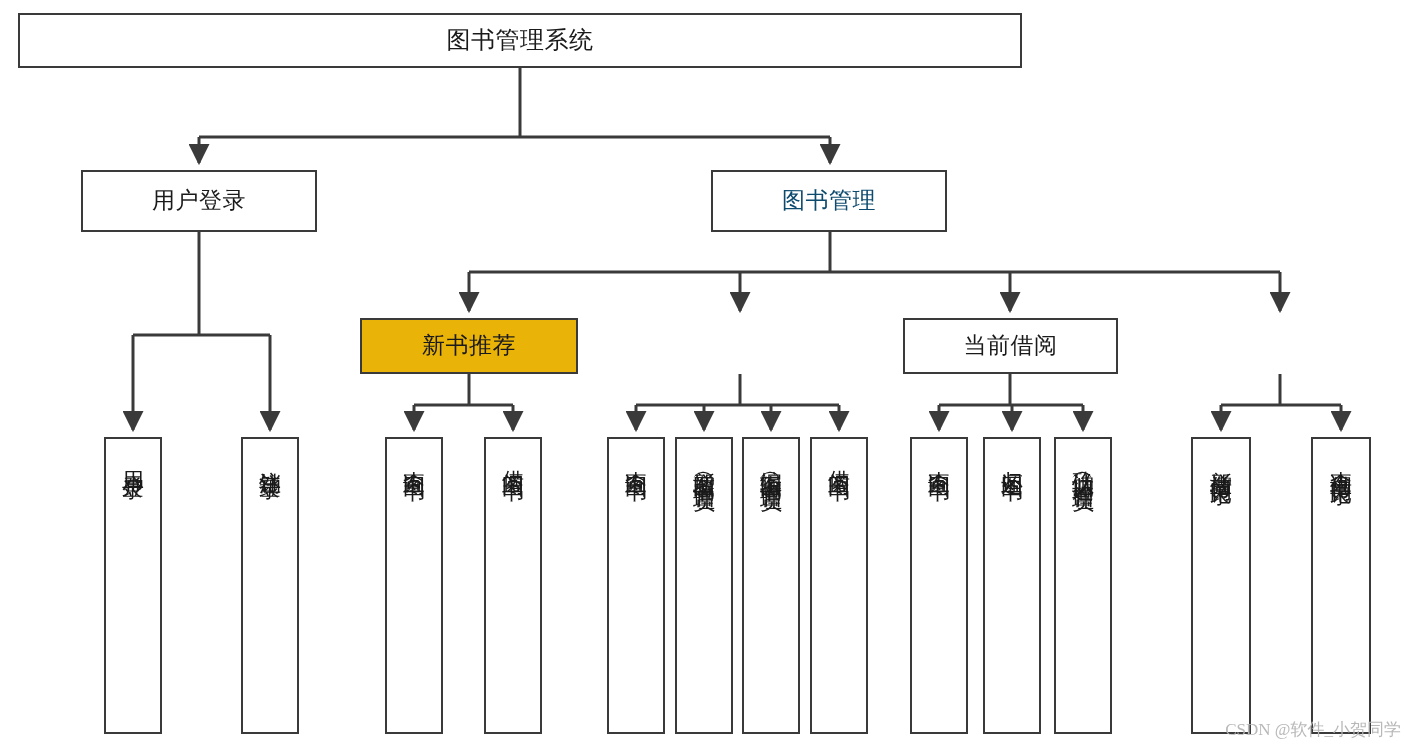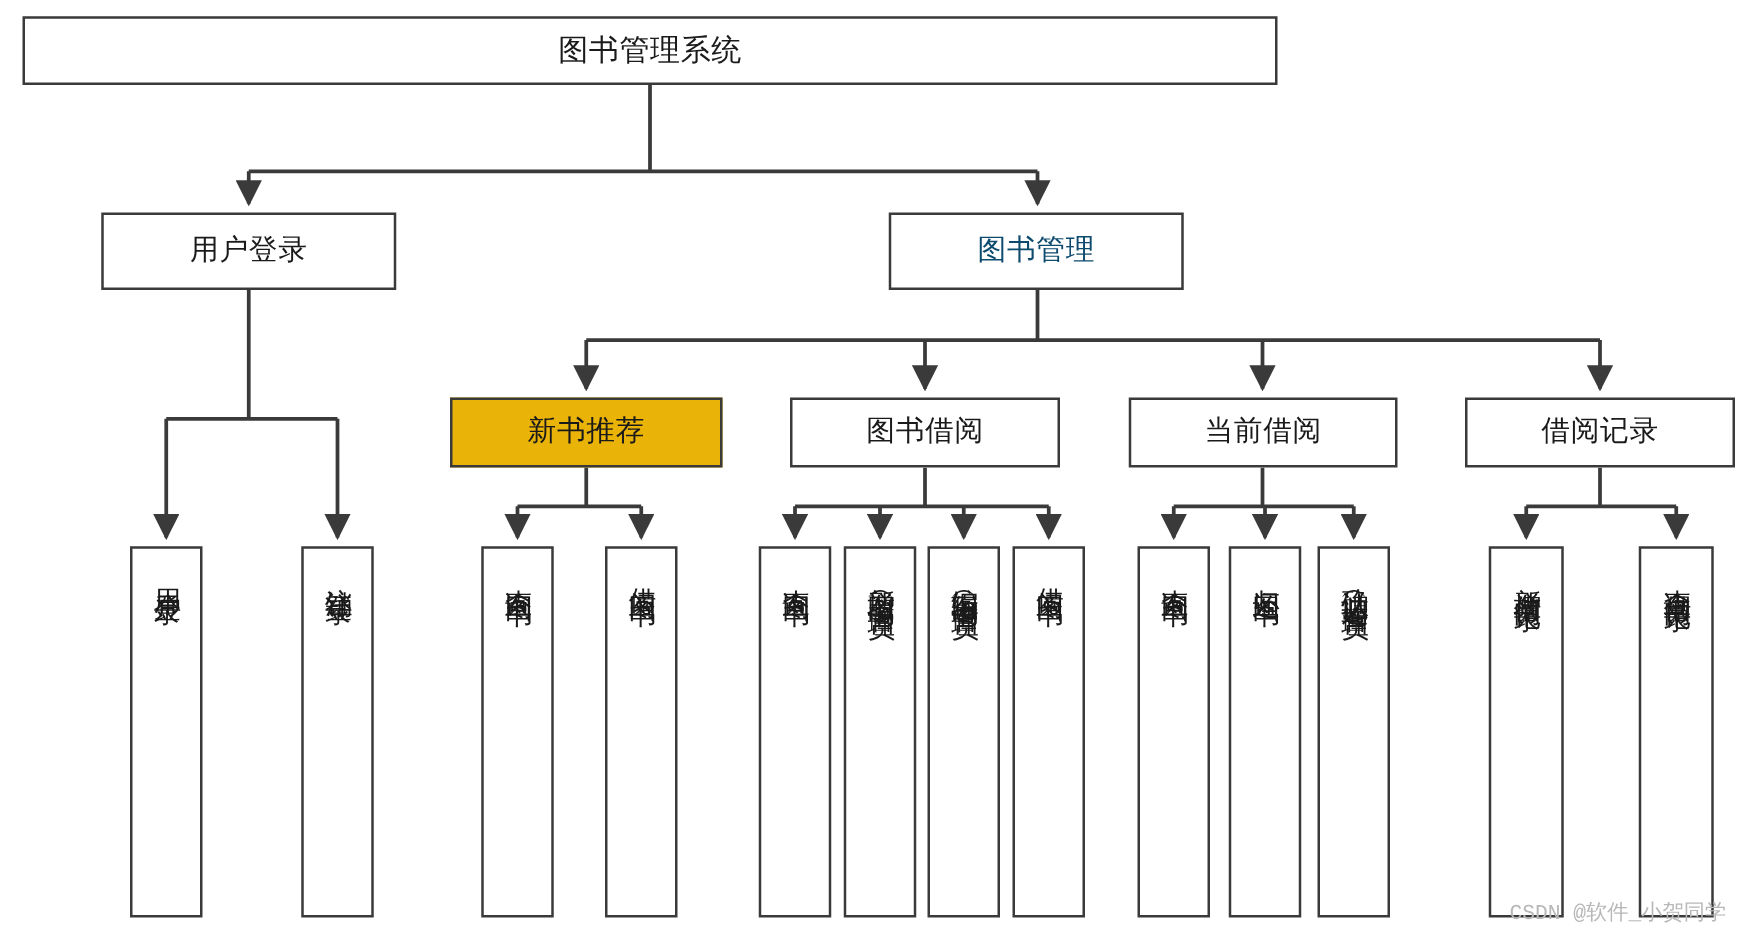--- a/index.html
+++ b/index.html
@@ -54,26 +54,26 @@
   .node.vertical .node-label {
     writing-mode: vertical-rl;
     text-orientation: upright;
     font-size: 22px;
     letter-spacing: 3px;
     line-height: 1;
     margin: 0 auto;
   }
   #watermark {
     position: absolute;
-    right: 24px;
+    right: 4px;
     bottom: 6px;
     font-size: 17px;
     color: #b8b8b8;
     white-space: nowrap;
-    font-family: Liberation Mono, monospace;
+    font-family: Liberation Serif, serif;
   }
 </style>
 </head>
 <body>
 
 <div id="canvas" style="background: rgb(255, 255, 255);">
 
   <svg id="diagram-svg" viewBox="0 0 1405 747" xmlns="http://www.w3.org/2000/svg">
     <defs>
       <marker id="arrow" viewBox="0 0 10 10" refX="9" refY="5" markerWidth="7" markerHeight="7" orient="auto-start-reverse">
@@ -132,28 +132,22 @@
   <div class="node horizontal" style="left: 81px; top: 170px; width: 236px; height: 62px; border-color: rgb(58, 58, 58); background: rgb(255, 255, 255); color: rgb(26, 26, 26);">
     <span class="node-label">用户登录</span>
   </div>
   <div class="node horizontal" style="left: 711px; top: 170px; width: 236px; height: 62px; border-color: rgb(58, 58, 58); background: rgb(255, 255, 255); color: #0c4a6e;">
     <span class="node-label">图书管理</span>
   </div>
 
   <div class="node horizontal" style="left: 360px; top: 318px; width: 218px; height: 56px; border-color: rgb(58, 58, 58); background: #eab308; color: rgb(26, 26, 26);">
     <span class="node-label">新书推荐</span>
   </div>
-  <div class="node horizontal" style="left: 632px; top: 318px; width: 216px; height: 56px; border-color: rgb(58, 58, 58); background: rgb(255, 255, 255); color: rgb(26, 26, 26);">
-    <span class="node-label">图书借阅</span>
-  </div>
   <div class="node horizontal" style="left: 903px; top: 318px; width: 215px; height: 56px; border-color: rgb(58, 58, 58); background: rgb(255, 255, 255); color: rgb(26, 26, 26);">
     <span class="node-label">当前借阅</span>
-  </div>
-  <div class="node horizontal" style="left: 1172px; top: 318px; width: 216px; height: 56px; border-color: rgb(58, 58, 58); background: rgb(255, 255, 255); color: rgb(26, 26, 26);">
-    <span class="node-label">借阅记录</span>
   </div>
 
   <div class="node vertical" style="left: 104px; top: 437px; width: 58px; height: 297px; border-color: rgb(58, 58, 58); background: rgb(255, 255, 255); color: rgb(26, 26, 26);">
     <span class="node-label">用户登录</span>
   </div>
   <div class="node vertical" style="left: 241px; top: 437px; width: 58px; height: 297px; border-color: rgb(58, 58, 58); background: rgb(255, 255, 255); color: rgb(26, 26, 26);">
     <span class="node-label">注销登录</span>
   </div>
   <div class="node vertical" style="left: 385px; top: 437px; width: 58px; height: 297px; border-color: rgb(58, 58, 58); background: rgb(255, 255, 255); color: rgb(26, 26, 26);">
     <span class="node-label">查询图书</span>

